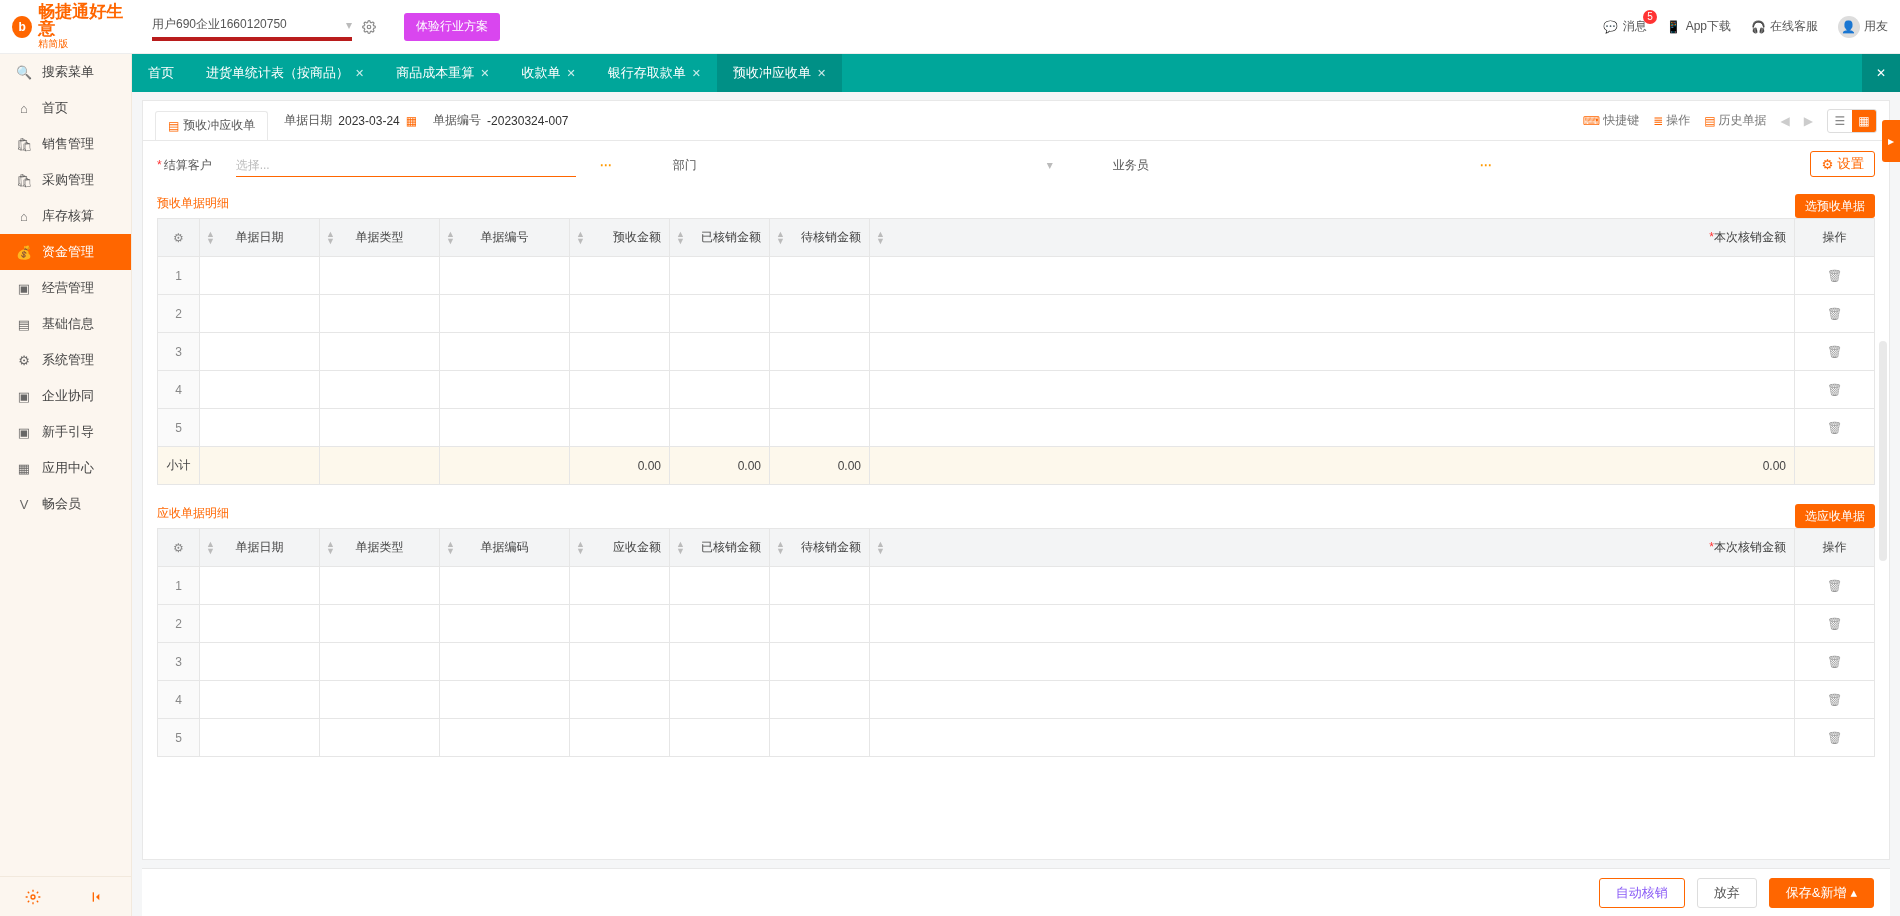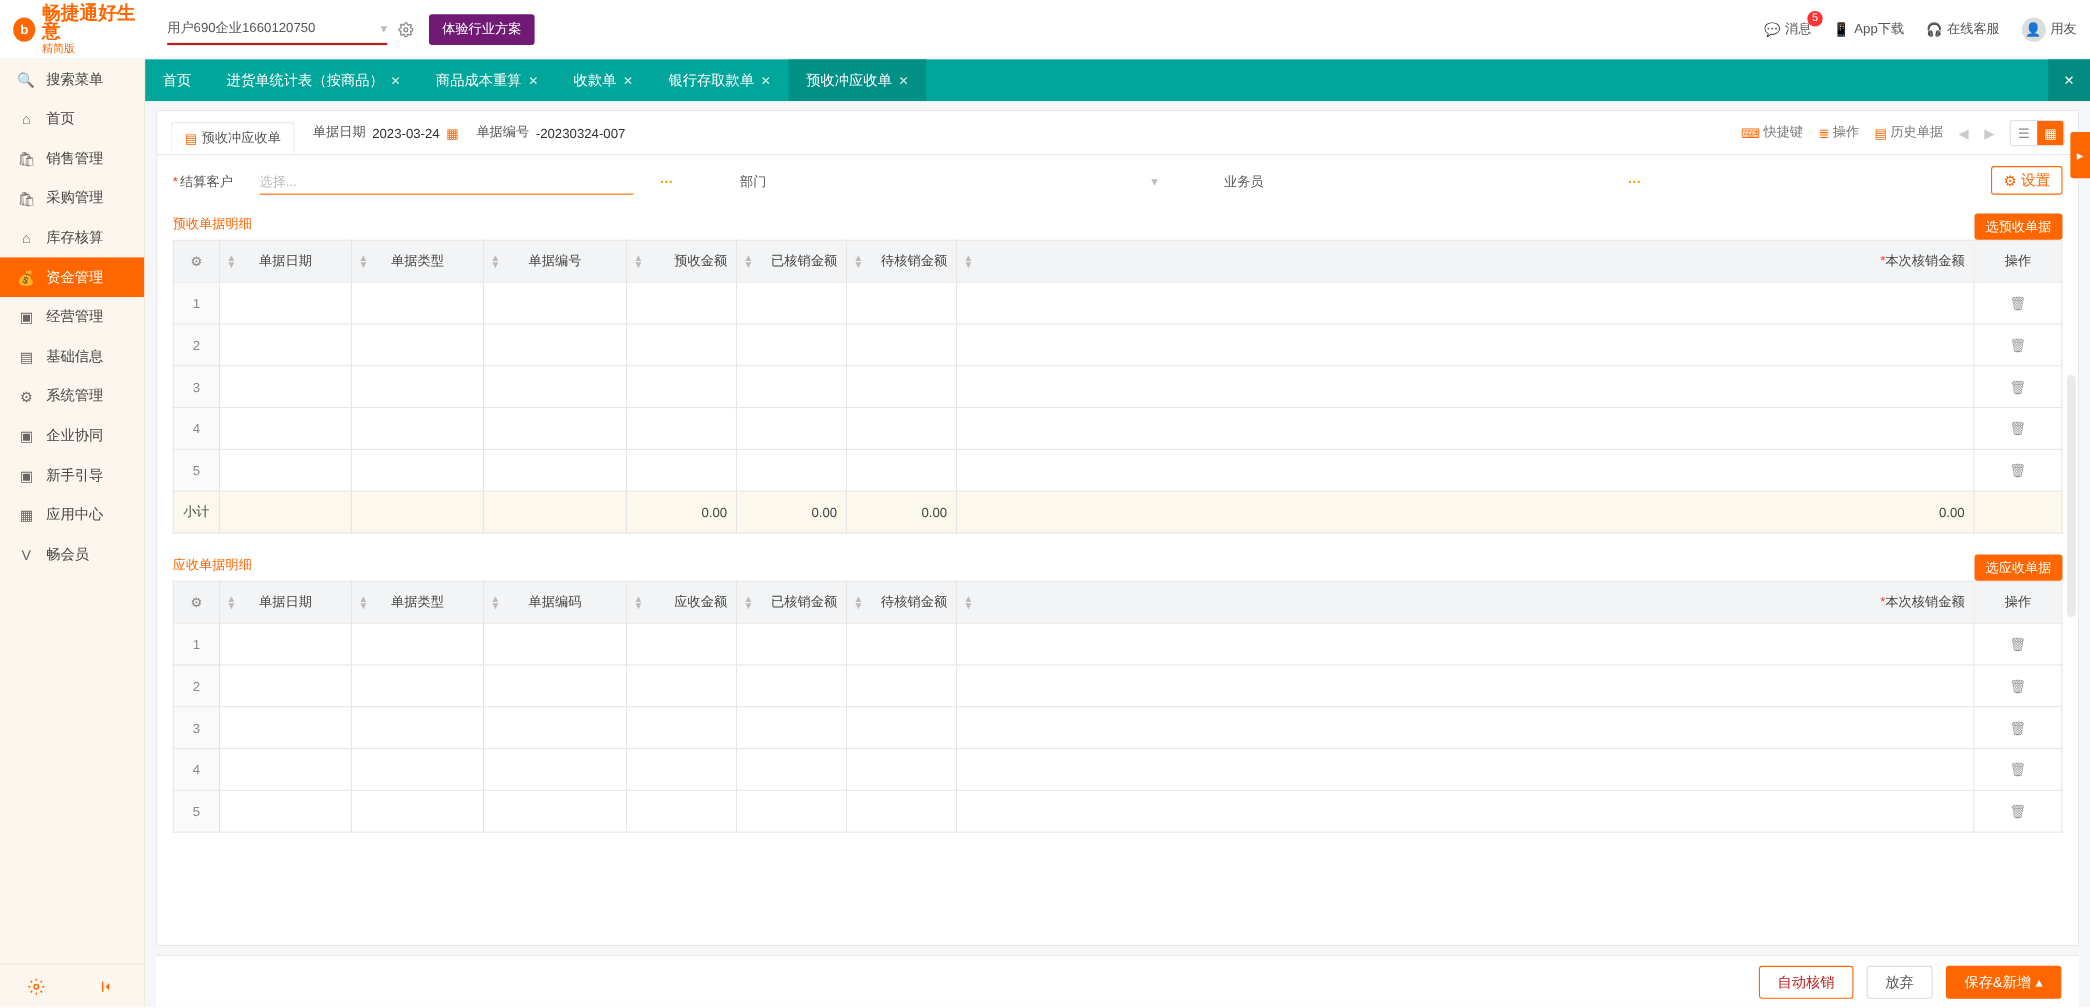--- a/index.html
+++ b/index.html
@@ -4,23 +4,23 @@
 <style>
 * { box-sizing: border-box; margin: 0; padding: 0; }
 body { font-family: "Microsoft YaHei", Arial, sans-serif; font-size: 12px; color: #333; background: #fff; overflow: hidden; }
 
 
 .topbar { height: 54px; display: flex; align-items: center; padding: 0 12px; border-bottom: 1px solid #eee; }
 .logo-wrap { width: 120px; display: flex; align-items: center; gap: 6px; }
 .logo-mark { width: 22px; height: 22px; border-radius: 50%; background: #f60; color: #fff; display: flex; align-items: center; justify-content: center; font-weight: bold; }
 .logo-text { color: #f60; font-size: 17px; font-weight: 600; line-height: 1; }
 .logo-sub { color: #f60; font-size: 10px; }
-.company-select { margin-left: 20px; width: 200px; height: 28px; border: none; border-bottom: 2px solid #b91c1c; display: flex; align-items: center; justify-content: space-between; cursor: pointer; color: #555; }
+.company-select { margin-left: 20px; width: 200px; height: 28px; border: none; border-bottom: 4px solid #b91c1c; display: flex; align-items: center; justify-content: space-between; cursor: pointer; color: #555; }
 .gear-small { margin-left: 10px; color: #888; cursor: pointer; }
-.primary-btn { margin-left: 14px; background: #701a75; color: #fff; border: none; border-radius: 3px; height: 28px; padding: 0 12px; cursor: pointer; font-size: 12px; }
+.primary-btn { margin-left: 28px; background: #d946ef; color: #fff; border: none; border-radius: 3px; height: 28px; padding: 0 12px; cursor: pointer; font-size: 12px; }
 .top-right { margin-left: auto; display: flex; align-items: center; gap: 20px; color: #555; }
 .tr-item { display: flex; align-items: center; gap: 4px; cursor: pointer; position: relative; }
 .badge { position: absolute; top: -8px; right: -10px; background: #f33; color: #fff; font-size: 10px; border-radius: 8px; padding: 0 4px; line-height: 14px; }
 .avatar { width: 22px; height: 22px; border-radius: 50%; background: #ddd; display: inline-flex; align-items: center; justify-content: center; color: #fff; }
 
 
 .shell { display: flex; height: calc(100vh - 54px); }
 .sidebar { width: 132px; background: #fcf6ef; border-right: 1px solid #f2e9dd; display: flex; flex-direction: column; }
 .nav { flex: 1; }
 .nav-item { height: 36px; display: flex; align-items: center; gap: 10px; padding: 0 16px; color: #444; cursor: pointer; font-size: 13px; }
@@ -71,21 +71,21 @@
 .tbl th.right, .tbl td.right { text-align: right; }
 .tbl th.center, .tbl td.center { text-align: center; }
 .tbl td.rownum { text-align: center; color: #888; background: #fafafa; }
 .tbl .gear-cell { text-align: center; color: #888; }
 .tbl .del { color: #999; cursor: pointer; text-align: center; }
 .subtotal td { background: #fdf8ec; }
 .req-mark { color: #f33; }
 
 .footer { height: 48px; background: #fff; border-top: 1px solid #e8e8e8; display: flex; align-items: center; justify-content: flex-end; gap: 12px; padding: 0 16px; margin-top: 8px; }
 .btn { height: 30px; padding: 0 16px; border-radius: 3px; cursor: pointer; font-size: 13px; border: 1px solid #ddd; background: #fff; color: #555; }
-.btn.outline-o { border-color: #f60; color: #b91c1c; }
+.btn.outline-o { border-color: #f60; color: #8b5cf6; }
 .btn.solid-o { background: #f60; border-color: #f60; color: #fff; display: flex; align-items: center; gap: 4px; }
 
 .rail { position: fixed; right: 0; top: 120px; width: 18px; height: 42px; background: #f60; border-radius: 3px 0 0 3px; color: #fff; display: flex; align-items: center; justify-content: center; cursor: pointer; }
 
 .scroll-hint { position: absolute; right: 2px; top: 200px; width: 8px; height: 220px; background: #c9c9c9; border-radius: 4px; opacity: .4; }
 
 svg { display: block; }
 </style>
 </head>
 <body>

